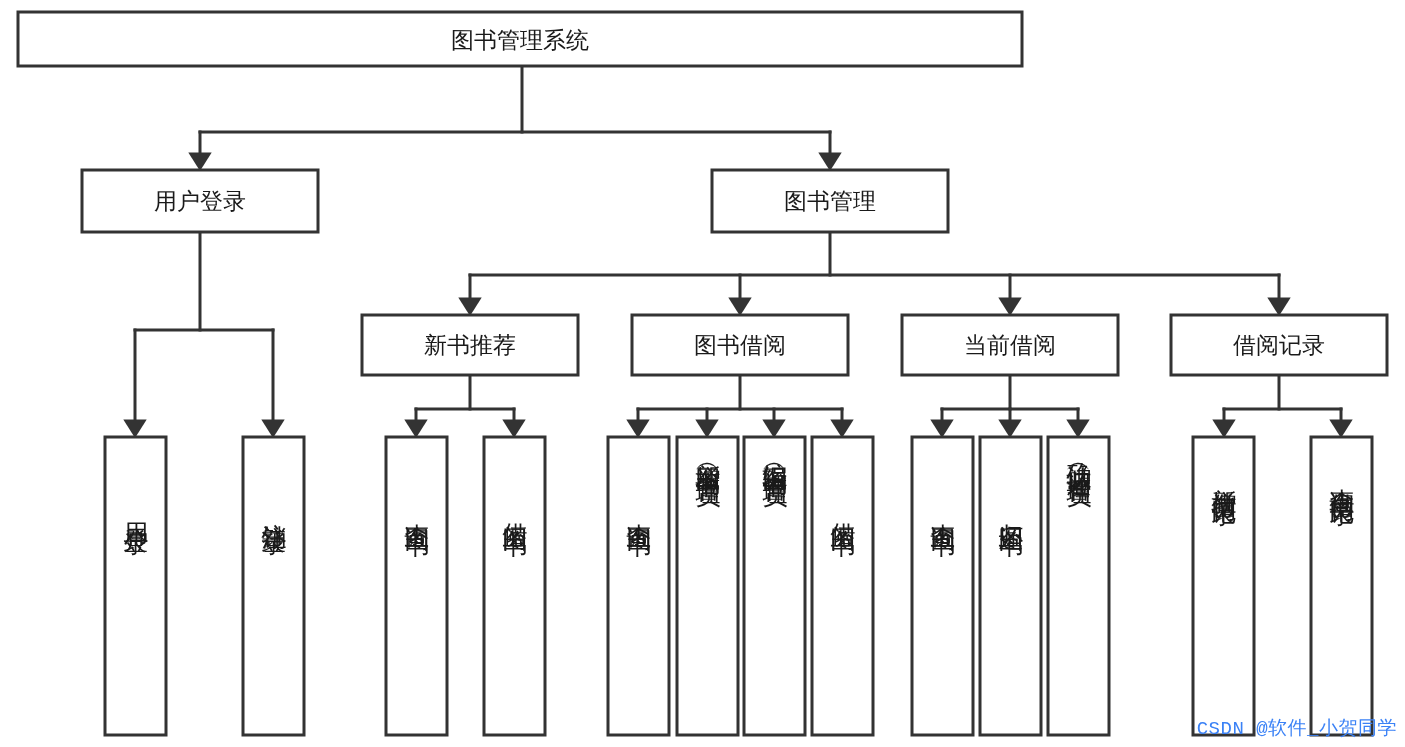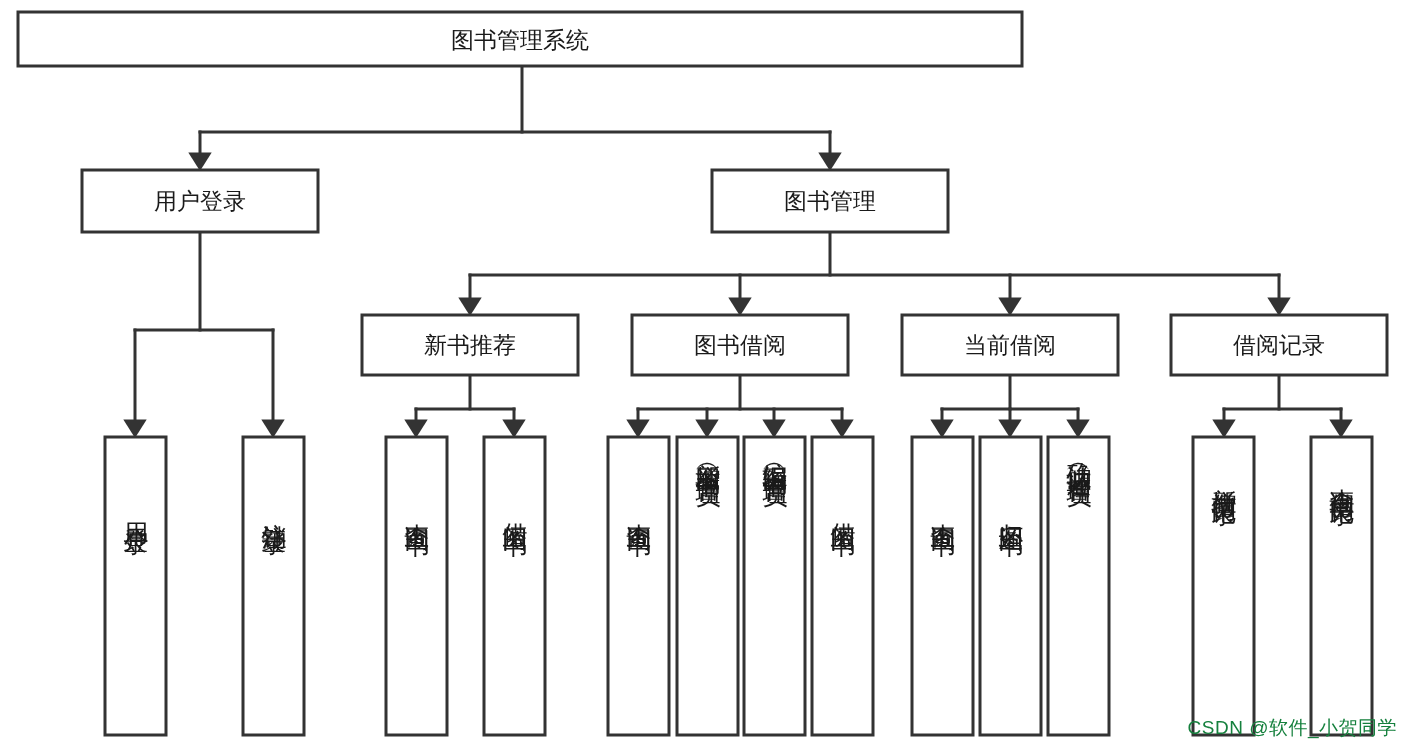--- a/index.html
+++ b/index.html
@@ -56,23 +56,23 @@
     font-size: 25px;
     line-height: 1.12;
     color: #1a1a1a;
     letter-spacing: 3px;
     white-space: nowrap;
   }
   .watermark {
     position: absolute;
     right: 8px;
     bottom: 6px;
-    font-family: Liberation Sans, sans-serif;
+    font-family: Liberation Mono, monospace;
     font-size: 19px;
-    color: #15803d;
+    color: #3b82f6;
     white-space: nowrap;
     letter-spacing: 0.5px;
   }
 </style>
 </head>
 <body>
 
 <div id="diagram-root">
 
   <svg class="diagram-canvas" viewBox="0 0 1405 747" xmlns="http://www.w3.org/2000/svg">

